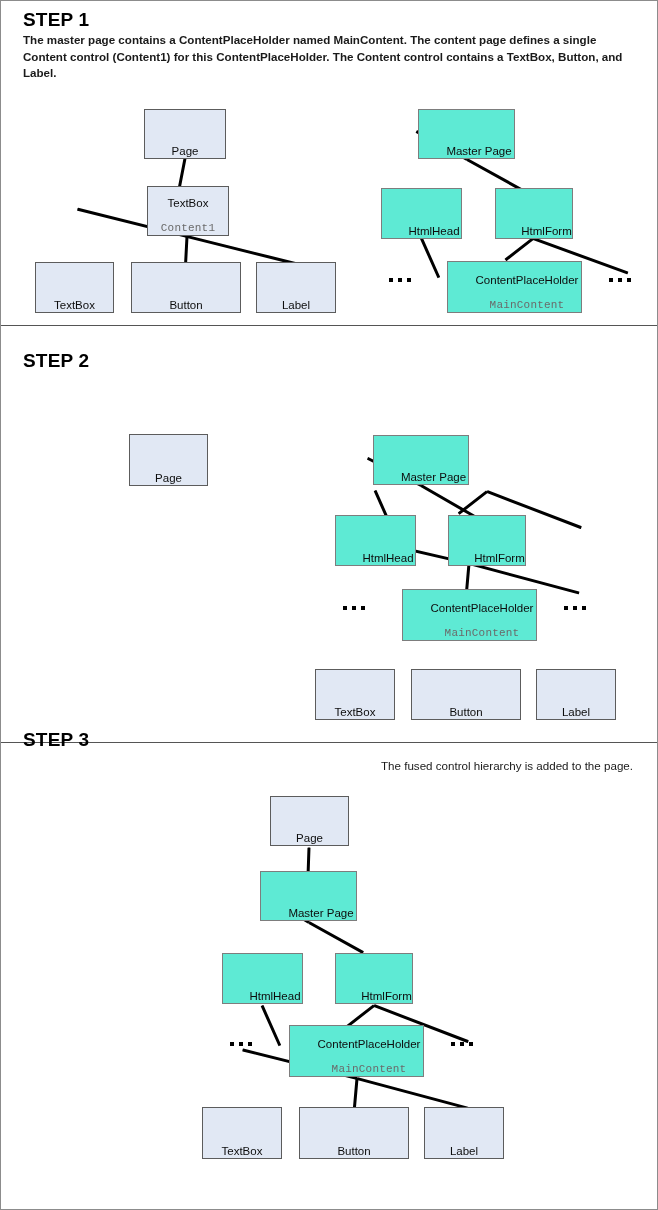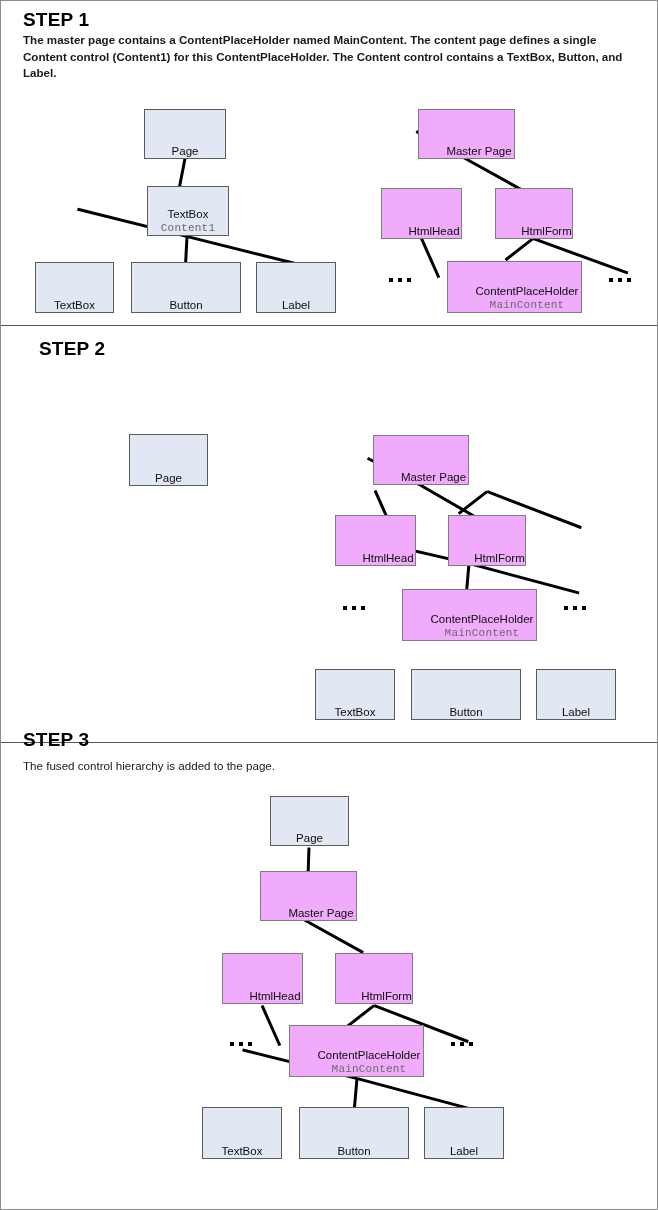--- a/index.html
+++ b/index.html
@@ -63,29 +63,29 @@
     color: #0d0d0d;
     z-index: 3;
     text-align: center;
     line-height: 1.15;
   }
   .node.blue {
     background: #e1e8f4;
     border-color: #5c5c5c;
   }
   .node.orange {
-    background: #f0abfc;
+    background: #5eead4;
     border-color: #7d7d7d;
     padding-left: 25px;
   }
   .node .sub {
     font-family: "Liberation Mono", monospace;
     font-size: 11px;
     color: #6a6a6a;
-    margin-top: 1px;
+    margin-top: 12px;
     letter-spacing: 0.2px;
   }
   
   .edge {
     position: absolute;
     background: #000000;
     height: 3px;
     transform-origin: 0 50%;
     z-index: 1;
     border-radius: 0.5px;
@@ -166,21 +166,21 @@
       <i></i>
         <i></i>
         <i></i>
     </div>
   </div>
 
   <div class="section-divider" style="top:324px;"></div>
 
   <div class="section" style="top:325px;height:416px;">
 
-    <div class="step-title" style="left:22px;top:12px;margin-left:16px;">STEP 2</div>
+    <div class="step-title" style="left:22px;top:24px;">STEP 2</div>
 
     <div class="node blue" style="left:128px;top:108px;width:79px;height:52px;">
       <span>Page</span>
     </div>
 
     <div class="edge" style="left:420px;top:158px;width:60px;transform:rotate(207deg);"></div>
     <div class="edge" style="left:420px;top:158px;width:62px;transform:rotate(30deg);"></div>
     <div class="edge" style="left:374px;top:163px;width:44px;transform:rotate(66deg);"></div>
     <div class="edge" style="left:486px;top:164px;width:36px;transform:rotate(142deg);"></div>
     <div class="edge" style="left:486px;top:164px;width:101px;transform:rotate(21deg);"></div>
@@ -221,21 +221,21 @@
         <i></i>
         <i></i>
     </div>
   </div>
 
   <div class="section-divider" style="top:741px;"></div>
 
   <div class="section" style="top:715px;height:468px;">
 
     <div class="step-title" style="left:22px;top:13px;">STEP 3</div>
-    <div class="step-desc" style="left:22px;top:42px;width:610px;">The fused control hierarchy is added to the page.</div>
+    <div class="step-desc" style="left:22px;top:42px;width:610px;text-align:right;">The fused control hierarchy is added to the page.</div>
 
     <div class="edge" style="left:308px;top:130px;width:26px;transform:rotate(92deg);"></div>
     <div class="edge" style="left:308px;top:205px;width:56px;transform:rotate(211deg);"></div>
     <div class="edge" style="left:308px;top:205px;width:62px;transform:rotate(29deg);"></div>
     <div class="edge" style="left:261px;top:288px;width:44px;transform:rotate(66deg);"></div>
     <div class="edge" style="left:373px;top:288px;width:36px;transform:rotate(142deg);"></div>
     <div class="edge" style="left:373px;top:288px;width:101px;transform:rotate(21deg);"></div>
     <div class="edge" style="left:356px;top:361px;width:118px;transform:rotate(194deg);"></div>
     <div class="edge" style="left:356px;top:361px;width:31px;transform:rotate(95deg);"></div>
     <div class="edge" style="left:356px;top:361px;width:115px;transform:rotate(15deg);"></div>

